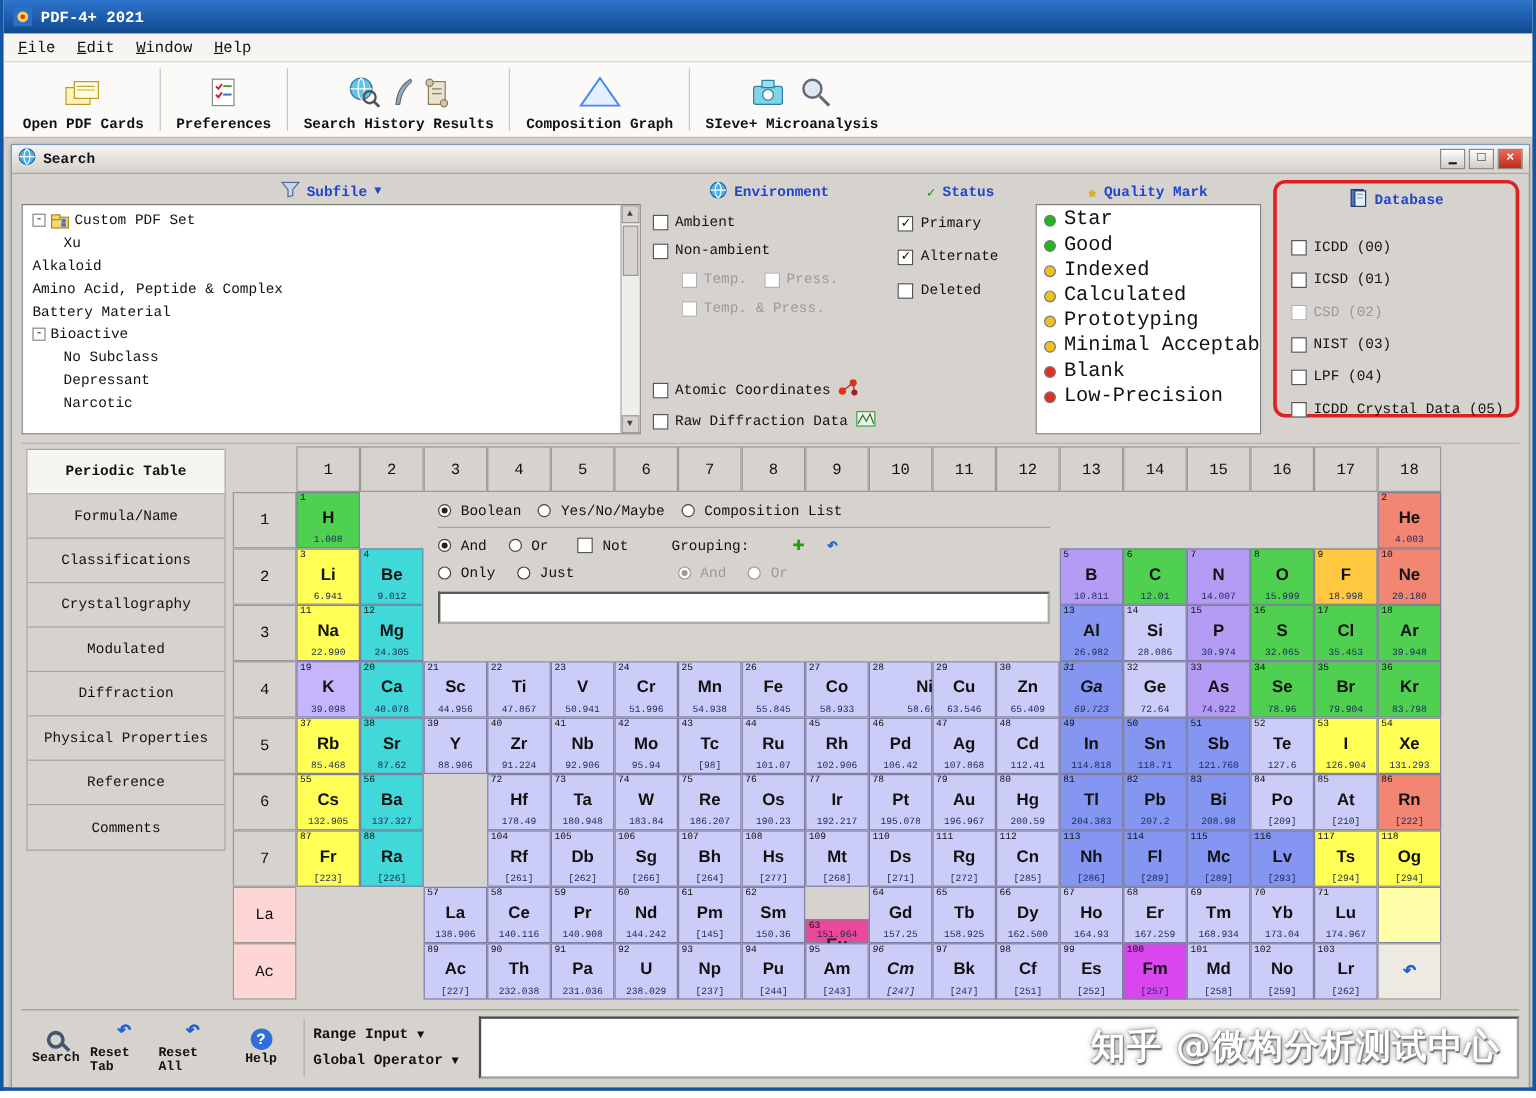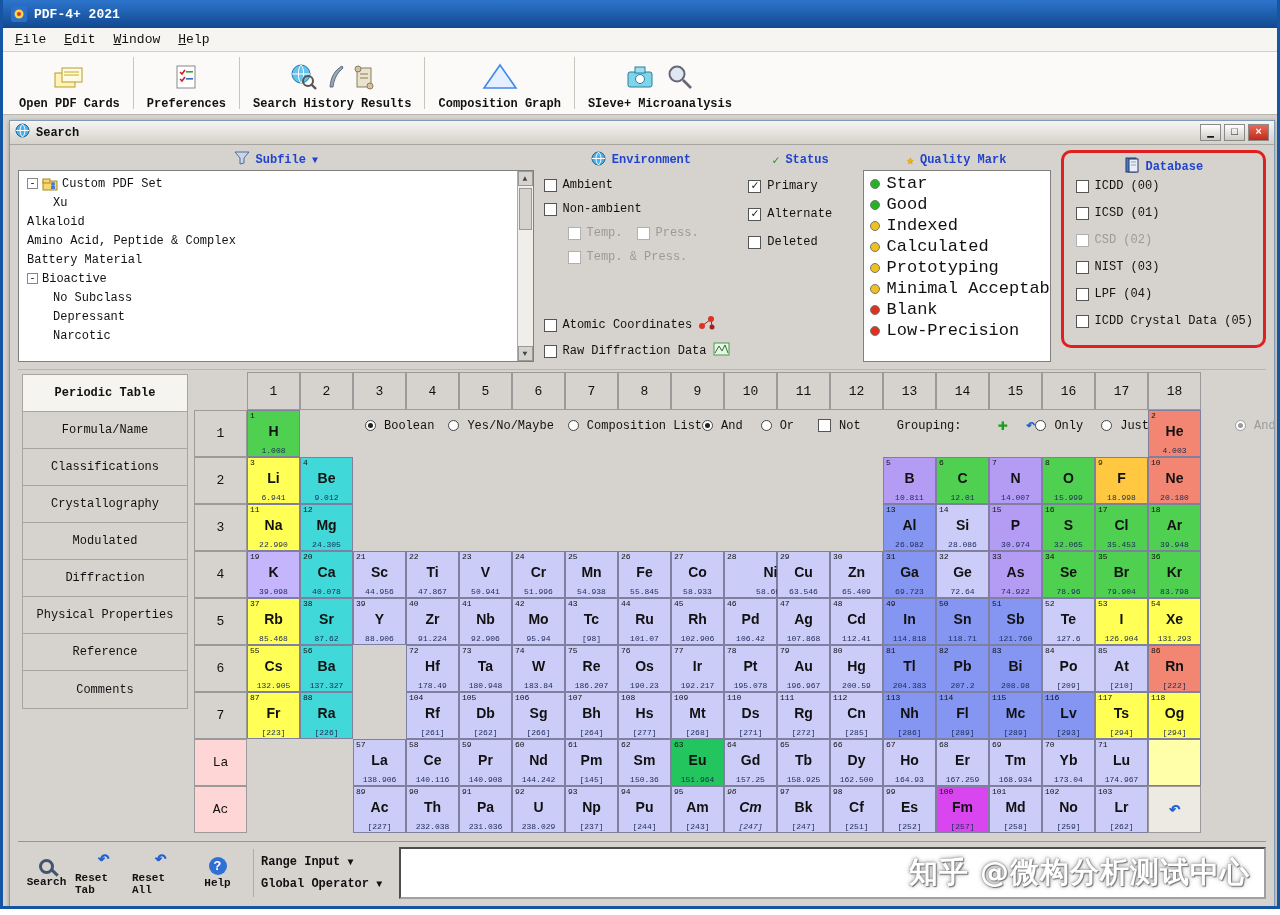--- a/index.html
+++ b/index.html
@@ -55,42 +55,42 @@
   .ind { margin-left:24px; }
   .env-bottom { margin-top:auto; display:flex; flex-direction:column; gap:8px; padding-bottom:2px; }
 
   .panel-status { width:106px; display:flex; flex-direction:column; gap:7px; }
   .panel-quality { width:188px; display:flex; flex-direction:column; }
   .qbox { flex:1; background:#fff; border:1px solid #808080; display:flex; overflow:hidden; }
   .q-list { flex:1; padding:2px 0; }
   .q-row { display:flex; align-items:center; gap:7px; height:21px; padding-left:6px; font-size:17px; white-space:nowrap; }
   .dot { width:10px; height:10px; border-radius:50%; border:1px solid #777; flex:none; }
 
-  .panel-db { flex:1; border:3px solid #e02020; border-radius:10px; padding:4px 10px 4px 12px; height:198px; display:flex; flex-direction:column; gap:0; }
+  .panel-db { flex:1; border:3px solid #e02020; border-radius:10px; padding:4px 10px 4px 12px; height:198px; display:flex; flex-direction:column; gap:20px; }
 
   
   .main-area { position:absolute; top:224px; left:8px; right:8px; bottom:70px; border-top:1px solid #b8b5ae; }
   .tabs { position:absolute; left:4px; top:4px; width:166px; border:1px solid #a8a5a0; background:#d6d3ce; }
   .tab { height:37px; display:flex; align-items:center; justify-content:center; border-bottom:1px solid #a8a5a0; font-size:12px; cursor:default; white-space:nowrap; }
   .tab:last-child { border-bottom:none; }
   .tab.active { background:#f5f4f0; font-weight:bold; }
 
   .ptwrap { position:absolute; left:176px; top:2px; }
   .ptgrid { position:relative; display:grid; grid-template-columns:repeat(19,53px); grid-template-rows:38px repeat(9,47px); }
   .ghead,.plabel { border:1px solid #9a9a9a; background:#d6d3ce; display:flex; align-items:center; justify-content:center; font-size:13px; }
   .plabel.pink { background:#ffd6d6; }
   .corner { background:transparent; }
   .el { position:relative; border:1px solid #7f7f9f; cursor:default; }
   .el .n { position:absolute; top:0; left:2px; font-size:8px; }
   .el .s { position:absolute; top:12px; width:100%; text-align:center; font-weight:bold; font-size:14px; font-family:"Liberation Sans","DejaVu Sans",sans-serif; }
   .el .w { position:absolute; bottom:1px; width:100%; text-align:center; font-size:8px; color:#1a2a5a; }
   .toolcell { border:1px solid #9a9a9a; background:#eceae2; display:flex; align-items:center; justify-content:center; }
 
   
-  .overlay { position:absolute; left:159px; top:38px; width:530px; height:141px; background:#d6d3ce; z-index:3; padding:4px 8px 0 12px; display:flex; flex-direction:row; }
+  .overlay { position:absolute; left:159px; top:38px; width:530px; height:141px; background:#d6d3ce; z-index:3; padding:4px 8px 0 12px; display:flex; flex-direction:column; }
   .lrow { display:flex; align-items:center; gap:8px; height:23px; font-size:12px; white-space:nowrap; }
   .radio { width:11px; height:11px; border-radius:50%; border:1px solid #444; background:#fff; position:relative; flex:none; }
   .radio.sel::after { content:""; position:absolute; inset:2px; background:#222; border-radius:50%; }
   .radio.dis { border-color:#9a9a9a; }
   .radio.dis.sel::after { background:#9a9a9a; }
   .hline { border-top:1px solid #a0a0a0; margin:2px 0 3px; }
   .plus { color:#18a018; font-size:17px; font-weight:bold; line-height:16px; }
   .undo { color:#2060d0; font-size:16px; font-weight:bold; line-height:16px; }
   .expr { height:27px; border:2px inset #b0ada6; background:#fff; margin-top:4px; font-size:13px; padding:0 5px; font-family:inherit; }
 
@@ -695,21 +695,21 @@
               <div class="el" style="background: rgb(204, 204, 248);">
                 <span class="n">29</span>
                 <span class="s">Cu</span>
                 <span class="w">63.546</span>
               </div>
               <div class="el" style="background: rgb(204, 204, 248);">
                 <span class="n">30</span>
                 <span class="s">Zn</span>
                 <span class="w">65.409</span>
               </div>
-              <div class="el" style="background: rgb(132, 150, 242);">
+              <div class="el" style="background: rgb(132, 150, 242); font-style: italic;">
                 <span class="n">31</span>
                 <span class="s">Ga</span>
                 <span class="w">69.723</span>
               </div>
               <div class="el" style="background: rgb(204, 204, 248);">
                 <span class="n">32</span>
                 <span class="s">Ge</span>
                 <span class="w">72.64</span>
               </div>
               <div class="el" style="background: rgb(180, 156, 244);">
@@ -1023,21 +1023,21 @@
               <div class="el" style="background: rgb(204, 204, 248);">
                 <span class="n">61</span>
                 <span class="s">Pm</span>
                 <span class="w">[145]</span>
               </div>
               <div class="el" style="background: rgb(204, 204, 248);">
                 <span class="n">62</span>
                 <span class="s">Sm</span>
                 <span class="w">150.36</span>
               </div>
-              <div class="el" style="background: #22c55e;">
+              <div class="el" style="background: #ec4899; margin-top: 27px;">
                 <span class="n">63</span>
                 <span class="s">Eu</span>
                 <span class="w">151.964</span>
               </div>
               <div class="el" style="background: rgb(204, 204, 248);">
                 <span class="n">64</span>
                 <span class="s">Gd</span>
                 <span class="w">157.25</span>
               </div>
               <div class="el" style="background: rgb(204, 204, 248);">

